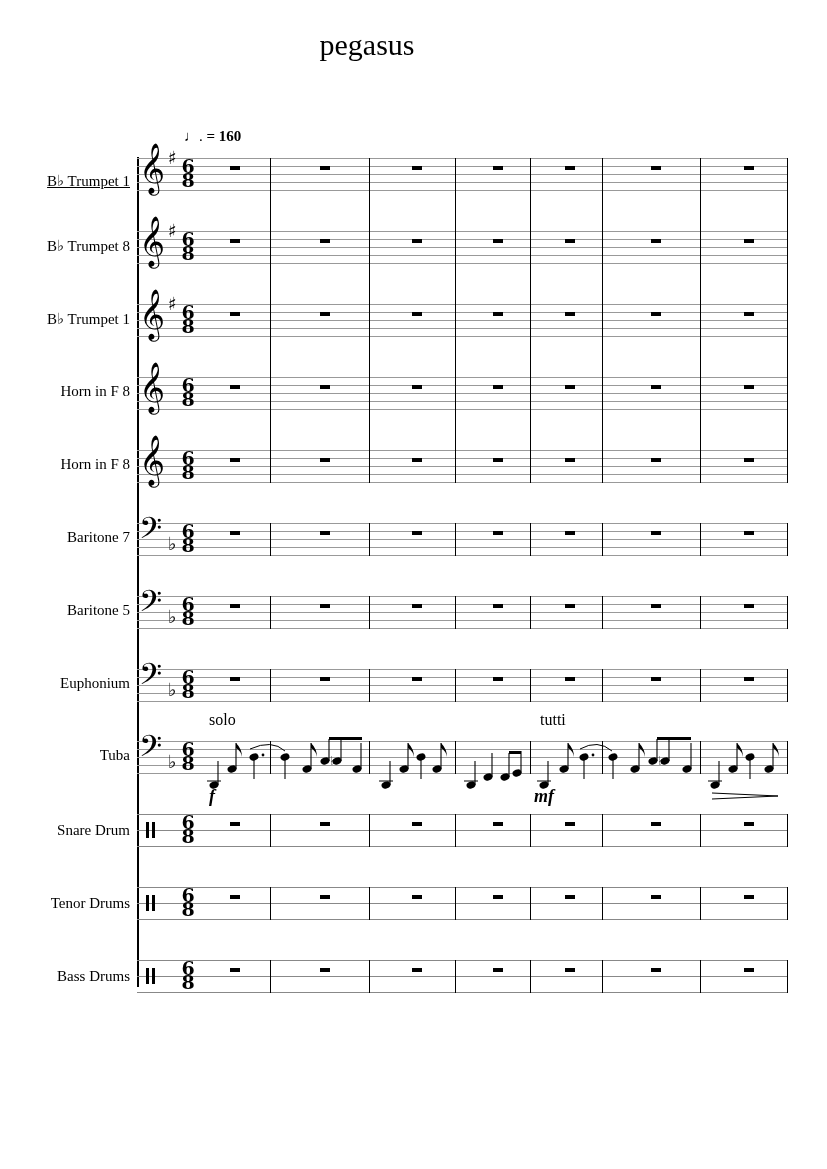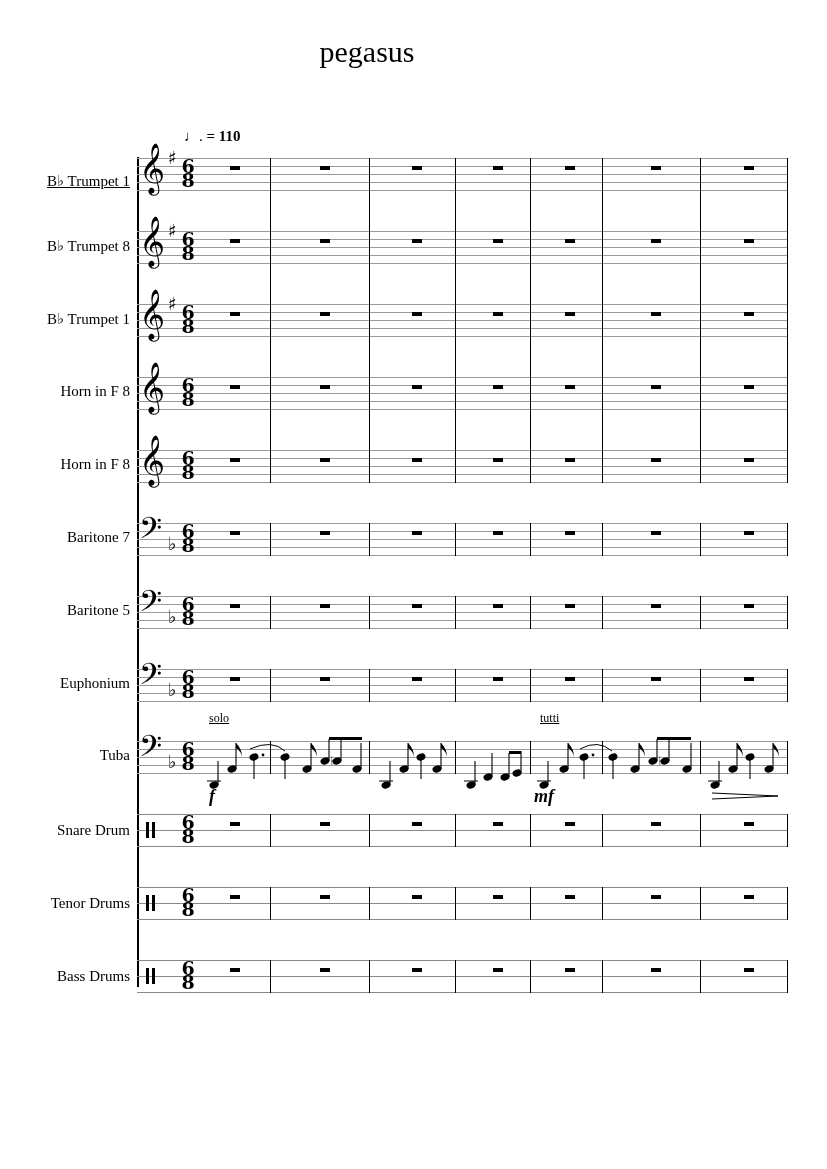--- a/index.html
+++ b/index.html
@@ -1,43 +1,43 @@
 <!DOCTYPE html>
 <html><head>
 <meta charset="utf-8">
 <style>
   html, body { margin:0; padding:0; background:#fff; }
   body { width:827px; height:1169px; position:relative; overflow:hidden; font-family:"Liberation Serif", "DejaVu Serif", serif; color:#000; }
-  .title { position:absolute; top:28px; left:0; width:734px; text-align:center; font-size:30px;margin-top:7px; }
+  .title { position:absolute; top:28px; left:0; width:734px; text-align:center; font-size:30px; }
   .tempo { position:absolute; top:128px; left:184px; font-size:15px; font-weight:bold; }
   .tempo .note { font-weight:normal; font-size:15px; }
   .sys-bar { position:absolute; left:137px; top:157px; width:1.6px; height:830px; background:#000; }
   .staff { position:absolute; left:137px; width:651px; height:33px; }
   .staff .line { position:absolute; left:0; width:100%; height:1px; background:#999; }
   .staff.perc .line { background:#888; }
   .inst { position:absolute; right:697px; font-size:15px; white-space:nowrap; text-align:right; }
   .barline { position:absolute; width:1.4px; background:#000; }
   .clef { position:absolute; font-family:"DejaVu Sans", sans-serif; }
   .ts { position:absolute; font-weight:bold; font-size:19px; line-height:14px; text-align:center; width:14px; font-family:"DejaVu Serif", serif; }
   .rest { position:absolute; width:10px; height:4px; background:#000; }
   .acc { position:absolute; font-size:18px; font-family:"DejaVu Sans", sans-serif; }
   .perc-clef { position:absolute; width:10px; height:16px; }
   .perc-clef i { position:absolute; top:0; width:3px; height:16px; background:#000; }
-  .expr { position:absolute; font-size:12px;text-decoration:underline; }
+  .expr { position:absolute; font-size:16px; }
   .dyn { position:absolute; font-style:italic; font-weight:bold; font-size:18px; font-family:"Liberation Serif", serif; }
   svg.notes { position:absolute; left:0; top:0; overflow:visible; }
 </style>
 </head>
 <body>
 
 <div class="title">pegasus</div>
 
 <div class="tempo">
   <span class="note">♩.</span>
-  <span>= 110</span>
+  <span>= 160</span>
 </div>
 
 <div class="sys-bar"></div>
 
 <div id="staves">
     <div class="inst" style="top: 172px; text-decoration: underline;">B♭ Trumpet 1</div>
     <div class="staff" style="top: 158px;">
       <div class="line" style="top: 0px;"></div>
       <div class="line" style="top: 8px;"></div>
       <div class="line" style="top: 16px;"></div>

